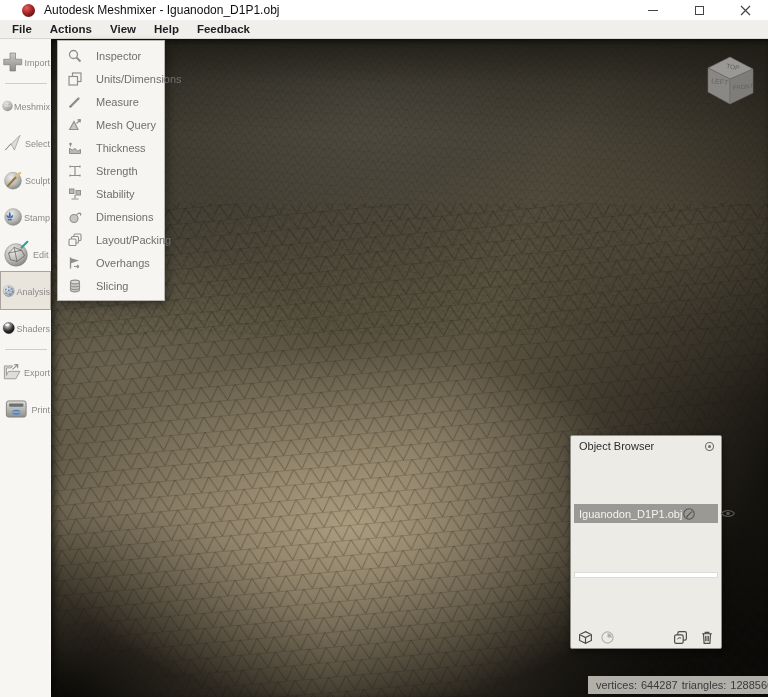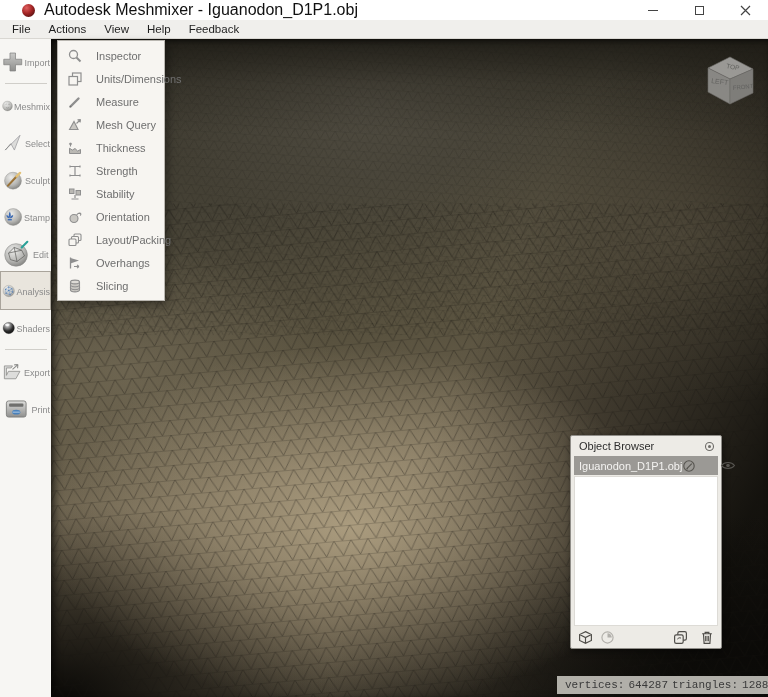--- a/index.html
+++ b/index.html
@@ -7,28 +7,28 @@
   .window{
     position:relative;width:768px;height:697px;overflow:hidden;
     background:#ffffff;font-family:"Liberation Sans",sans-serif;
     box-shadow:inset 0 0 0 1px #9a9a9a;
   }
   
   .titlebar{height:20px;display:flex;align-items:center;background:#ffffff;padding-left:22px;}
   .app-logo{width:13px;height:13px;border-radius:50%;
     background:radial-gradient(circle at 35% 30%, #e06060 0%, #a42525 45%, #4f1010 85%);
     margin-right:9px;flex:0 0 auto;}
-  .title-text{font-size:16px;color:#101010;white-space:nowrap;}
+  .title-text{font-size:12px;color:#101010;white-space:nowrap;}
   .win-controls{margin-left:auto;display:flex;height:100%;}
   .win-btn{width:46px;height:100%;display:flex;align-items:center;justify-content:center;}
   .glyph-min{width:10px;border-bottom:1px solid #444;}
   .glyph-max{width:9px;height:9px;border:1px solid #444;}
   
   .menubar{height:19px;background:#f0efec;display:flex;align-items:center;padding-left:3px;
-    border-bottom:1px solid #d9d7d2;}
+    border-bottom:1px solid #d9d7d2;font-weight:bold;}
   .menu-item{padding:0 9px;font-size:11.5px;color:#1e1e1e;}
   
   .main{display:flex;height:658px;}
   .toolbar{width:51px;background:#f7f6f3;display:flex;flex-direction:column;align-items:center;
     padding-top:4px;flex:0 0 auto;}
   .titem{width:49px;display:flex;align-items:center;padding:3px 0 2px;}
   .titem.selected{background:#e9e5dd;outline:1px solid #a9a49b;}
   .tlabel{font-size:9px;color:#8b8b8b;margin-top:1px;line-height:10px;}
   .tsep{width:42px;border-top:1px solid #d0cec9;margin:3px 0;}
   .sphere{width:32px;height:32px;}
@@ -49,35 +49,35 @@
   
   .analysis-menu{position:absolute;left:57px;top:40px;width:108px;z-index:5;
     background:#f7f5f1;border:1px solid #bab7b1;box-shadow:3px 4px 9px rgba(0,0,0,0.35);
     padding:3px 0;}
   .mitem{display:flex;align-items:center;height:23px;padding-left:9px;}
   .micon{width:16px;height:16px;flex:0 0 auto;display:flex;align-items:center;justify-content:center;}
   .mlabel{font-size:11px;color:#6f6f6f;margin-left:13px;white-space:nowrap;}
   
   .object-browser{position:absolute;left:570px;top:435px;width:152px;height:214px;z-index:4;
     background:#edebe6;border:1px solid #8f8d88;border-radius:2px;
-    box-shadow:1px 2px 7px rgba(0,0,0,0.45);display:flex;flex-direction:column;}
+    box-shadow:1px 2px 7px rgba(0,0,0,0.45);display:flex;flex-direction:column;gap:48px;}
   .ob-header{height:20px;display:flex;align-items:center;padding:0 6px 0 8px;}
   .ob-title{font-size:11px;color:#2d2d2d;}
   .ob-pin{margin-left:auto;display:flex;}
   .ob-row{height:19px;margin:0 3px;background:#9b9995;display:flex;align-items:center;
     color:#f4f3f1;font-size:11px;padding:0 5px;}
   .ob-row .rowicons{margin-left:auto;display:flex;align-items:center;gap:24px;padding-right:3px;}
   .ob-list{flex:1;margin:1px 3px 0 3px;background:#ffffff;border:1px solid #dddbd6;}
   .ob-footer{height:22px;display:flex;align-items:center;padding:0 7px;}
   .ob-footer .left{display:flex;gap:7px;align-items:center;}
   .ob-footer .right{margin-left:auto;display:flex;gap:12px;align-items:center;}
   
-  .statusbar{position:absolute;right:0;bottom:3px;width:211px;height:18px;z-index:6;
+  .statusbar{position:absolute;right:0;bottom:3px;width:180px;height:18px;z-index:6;
     background:rgba(187,184,178,0.95);display:flex;align-items:center;
-    padding-left:8px;font-size:11px;color:#3a3a3a;font-family:Liberation Mono, monospace;}
+    padding-left:8px;font-size:11px;color:#3a3a3a;}
   .statusbar span{margin-right:4px;white-space:nowrap;}
 </style>
 </head>
 <body>
 
 <div class="window">
 
   <div class="titlebar">
     <div class="app-logo"></div>
     <div class="title-text">Autodesk Meshmixer - Iguanodon_D1P1.obj</div>
@@ -359,21 +359,21 @@
       <span class="mlabel">Stability</span>
     </div>
 
     <div class="mitem">
       <span class="micon">
         <svg width="16" height="16" viewBox="0 0 16 16">
             <circle cx="7" cy="9.5" r="4" fill="#c9c7c2" stroke="#8f8f8f" stroke-width="1.1"></circle>
             <path d="M9.5 6 Q12 3 14 4.5 M14 4.5 l-2.3 -0.2 M14 4.5 l-0.6 2.1" fill="none" stroke="#8f8f8f" stroke-width="1.1"></path>
           </svg>
       </span>
-      <span class="mlabel">Orientation</span>
+      <span class="mlabel">Dimensions</span>
     </div>
 
     <div class="mitem">
       <span class="micon">
         <svg width="16" height="16" viewBox="0 0 16 16">
             <rect x="7" y="2" width="7" height="6.5" rx="1" fill="none" stroke="#8f8f8f" stroke-width="1.1"></rect>
             <rect x="4.5" y="4.5" width="7" height="6.5" rx="1" fill="#f7f5f1" stroke="#8f8f8f" stroke-width="1.1"></rect>
             <rect x="2" y="7" width="7" height="6.5" rx="1" fill="#f7f5f1" stroke="#8f8f8f" stroke-width="1.1"></rect>
           </svg>
       </span>

